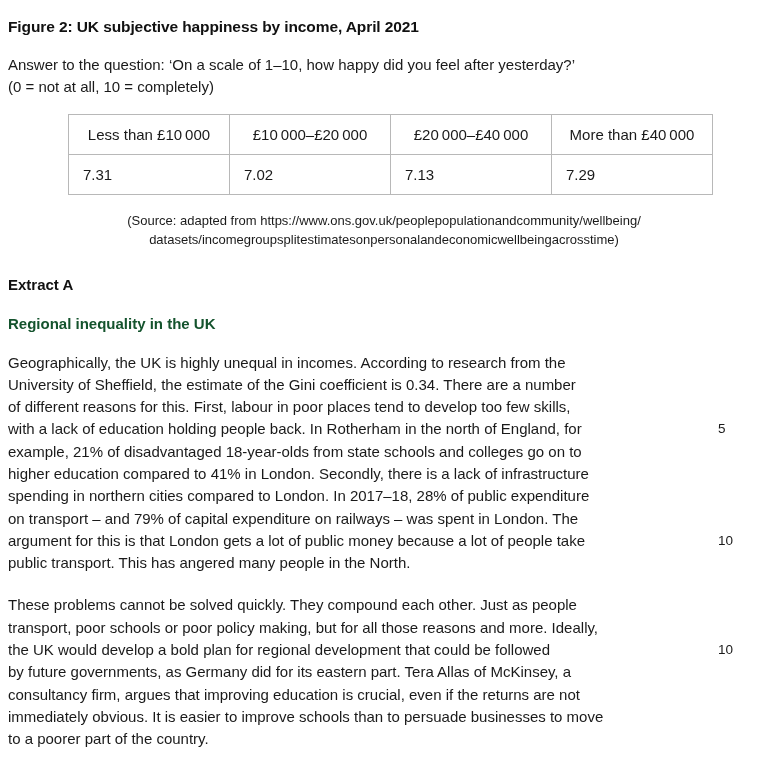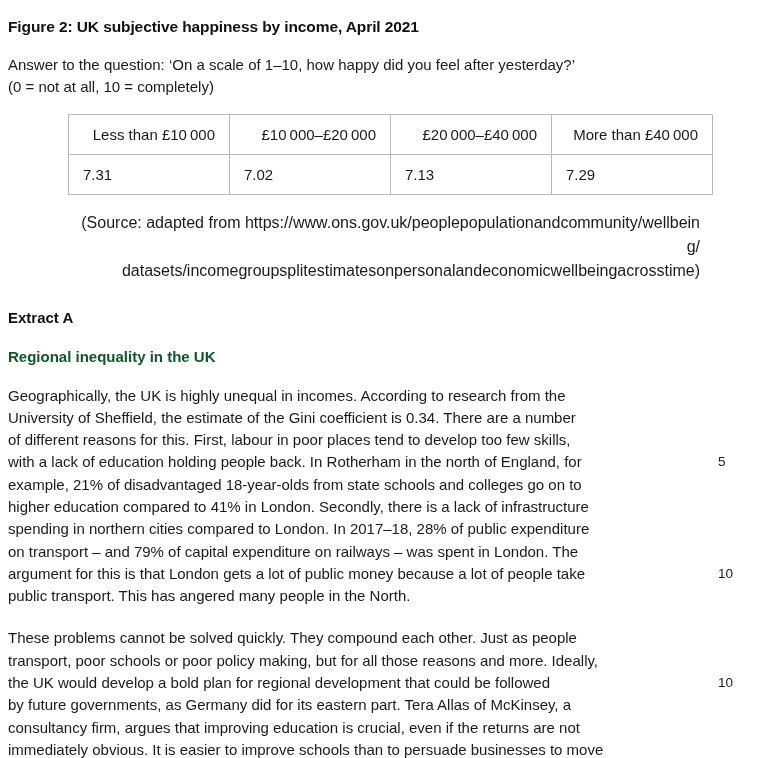--- a/index.html
+++ b/index.html
@@ -48,31 +48,31 @@
   }
   table.data-table td {
     border: 1px solid #b8b8b8;
     height: 40px;
     font-size: 15px;
     color: #1a1a1a;
     padding: 0 14px;
     box-sizing: border-box;
   }
   table.data-table tr.header-row td {
-    text-align: right;
+    text-align: center;
     white-space: nowrap;
   }
   table.data-table tr.value-row td {
     text-align: left;
   }
 
   .source {
     margin: 16px 0 0 0;
-    text-align: right;
-    font-size: 16px;
+    text-align: center;
+    font-size: 13px;
     line-height: 1.5;
     color: #1a1a1a;
     padding: 0 60px;
     word-break: break-all;
   }
   .source .src-line { display: block; word-break: break-all; }
 
   .extract-label {
     font-size: 15px;
     font-weight: bold;

